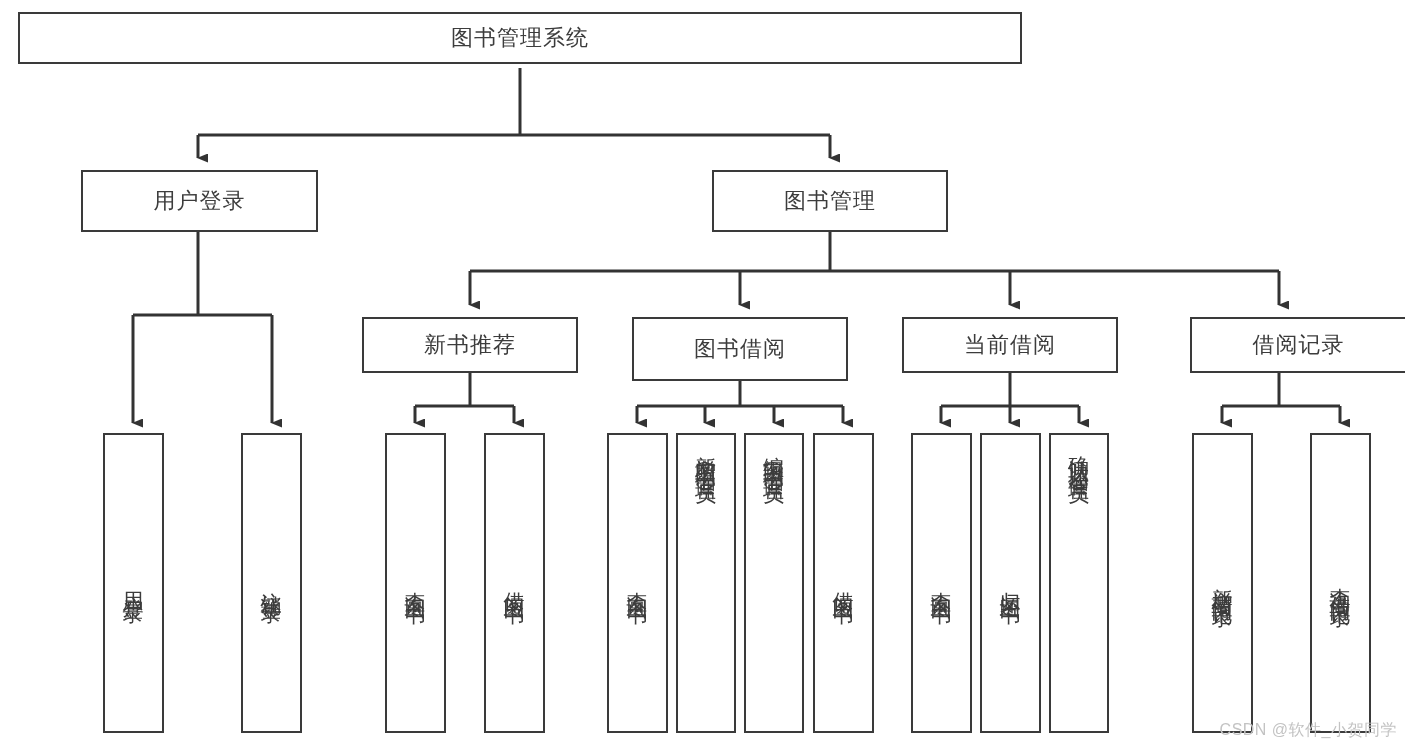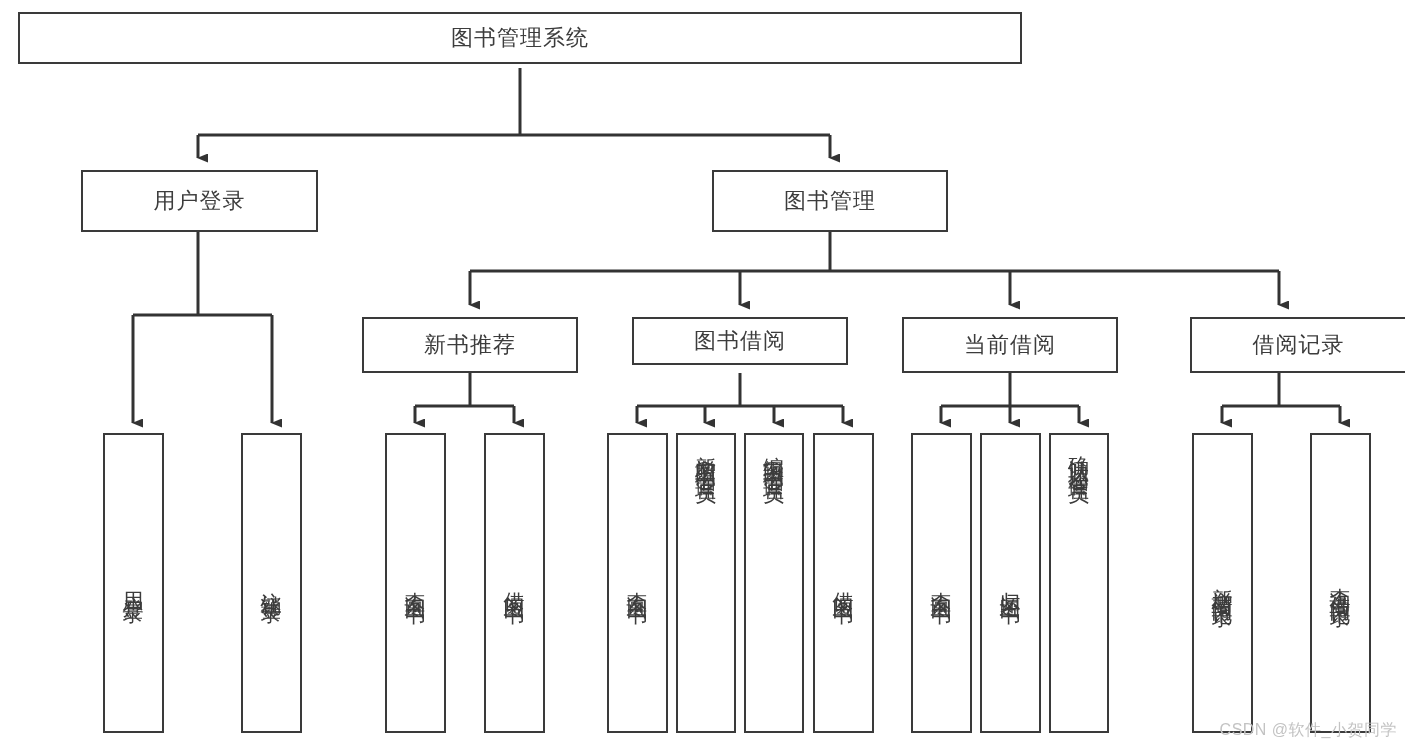--- a/index.html
+++ b/index.html
@@ -117,21 +117,21 @@
   <div class="node" style="left:81px;top:170px;width:237px;height:62px;">
     <span class="lbl">用户登录</span>
   </div>
   <div class="node" style="left:712px;top:170px;width:236px;height:62px;">
     <span class="lbl">图书管理</span>
   </div>
 
   <div class="node" style="left:362px;top:317px;width:216px;height:56px;">
     <span class="lbl">新书推荐</span>
   </div>
-  <div class="node" style="left:632px;top:317px;width:216px;height:48px;">
+  <div class="node" style="left:632px;top:317px;width:216px;height:64px;">
     <span class="lbl">图书借阅</span>
   </div>
   <div class="node" style="left:902px;top:317px;width:216px;height:56px;font-family:Liberation Serif, serif;">
     <span class="lbl">当前借阅</span>
   </div>
   <div class="node" style="left:1171px;top:317px;width:217px;height:56px;margin-left:19px;">
     <span class="lbl">借阅记录</span>
   </div>
 
   <div class="node leaf mid" style="left:103px;top:433px;width:61px;height:300px;">

